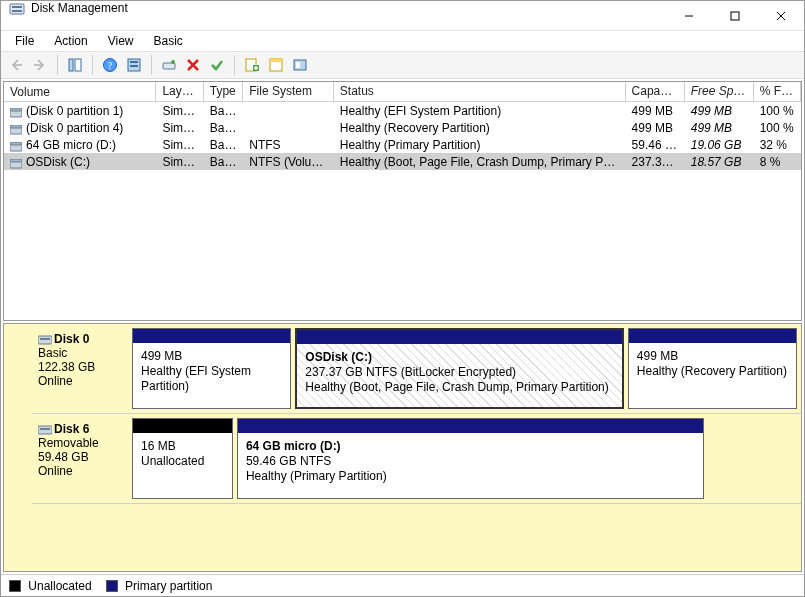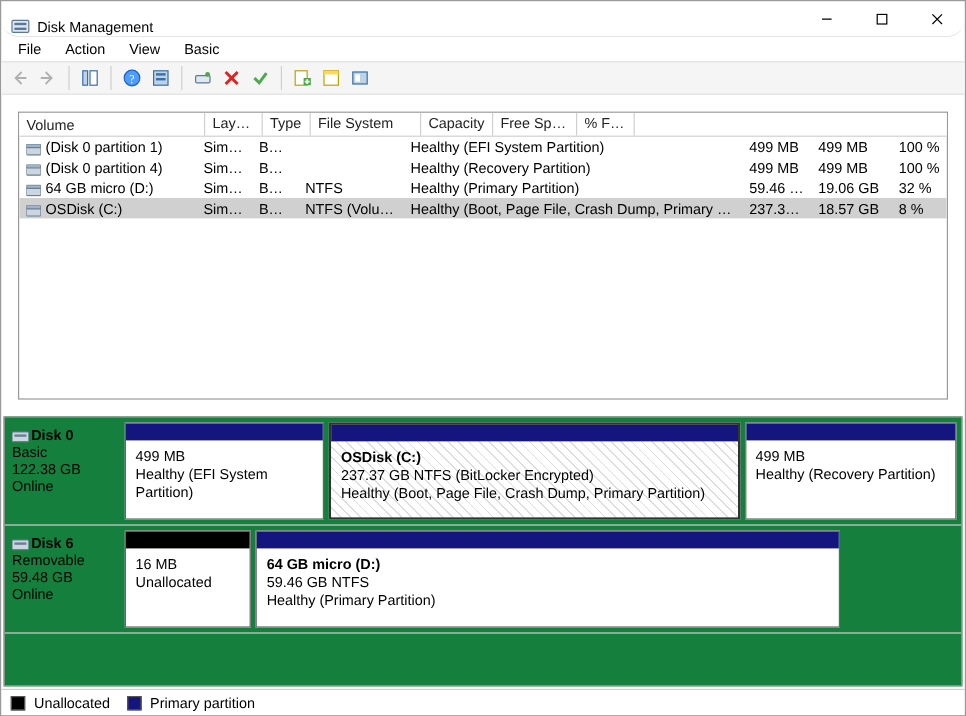--- a/index.html
+++ b/index.html
@@ -13,24 +13,23 @@
     height: 597px;
     border: 1px solid #999;
     display: flex;
     flex-direction: column;
     overflow: hidden;
   }
   
   .titlebar {
     height: 30px;
     display: flex;
-    align-items: flex-end;
+    align-items: flex-start;
     padding: 0 0 0 8px;
     border-bottom: 1px solid #e5e5e5;
-    border-radius: 15px;
   }
   .titlebar .app-icon {
     width: 16px; height: 16px;
     margin-right: 6px;
     display: inline-flex;
   }
   .titlebar .title { flex: 1; }
   .win-controls { display: flex; height: 100%; }
   .win-btn {
     width: 46px; height: 100%;
@@ -63,21 +62,21 @@
     border: 1px solid transparent;
   }
   .tool-btn.disabled { opacity: .35; }
   .tool-btn svg { width: 16px; height: 16px; }
   .tool-sep {
     width: 1px; height: 20px; background: #d0d0d0; margin: 0 4px;
   }
   
   .list-panel {
     border: 1px solid #999;
-    margin: 14px;
+    margin: 2px;
     height: 240px;
     display: flex; flex-direction: column;
     overflow: hidden;
   }
   .list-header {
     display: flex;
     background: #fff;
     border-bottom: 1px solid #d0d0d0;
     height: 20px;
   }
@@ -104,29 +103,30 @@
     margin-right: 4px;
     position: relative;
     top: 1px;
   }
   .c-vol   { width: 155px; display:flex; align-items:center;}
   .c-layout{ width: 48px; }
   .c-type  { width: 40px; }
   .c-fs    { width: 92px; }
   .c-status{ width: 297px; }
   .c-cap   { width: 60px; }
-  .c-free  { width: 70px; }
+  .c-free  { width: 70px; font-style: italic; }
   .c-pct   { width: 48px; }
   
   .graph-panel {
     flex: 1;
     border: 1px solid #999;
     margin: 0 2px 2px 2px;
     overflow: auto;
-    background: #15803d;
+    background: #fef9c3;
+    padding-left: 28px;
   }
   .disk-row {
     display: flex;
     min-height: 90px;
     border-bottom: 1px solid #d0d0d0;
     padding: 4px;
   }
   .disk-info {
     width: 96px;
     padding: 4px 4px 4px 2px;
@@ -291,20 +291,21 @@
       </svg>
     </div>
 </div>
 
 <div class="list-panel">
   <div class="list-header">
     <div class="col c-vol">Volume</div>
     <div class="col c-layout">Layout</div>
     <div class="col c-type">Type</div>
     <div class="col c-fs">File System</div>
+    <div class="col c-status">Status</div>
     <div class="col c-cap">Capacity</div>
     <div class="col c-free">Free Space</div>
     <div class="col c-pct">% Free</div>
   </div>
   <div class="list-body" id="list-body">
       <div class="list-row">
         <div class="cell c-vol">
           <span class="vol-icon"><svg viewBox="0 0 12 10">
               <rect x="0" y="2" width="12" height="7" rx="1" fill="#ccd6e0" stroke="#6b7f92"></rect>
               <rect x="0" y="0" width="12" height="3" rx="1" fill="#9fb4c8" stroke="#6b7f92"></rect>

